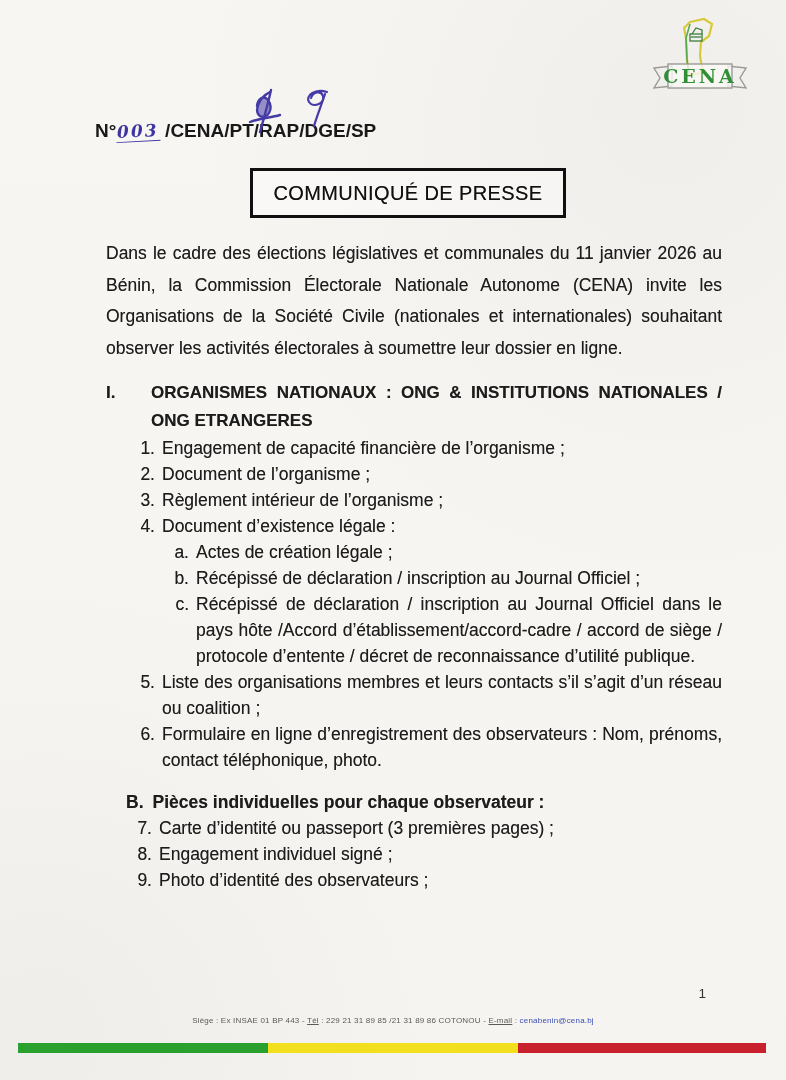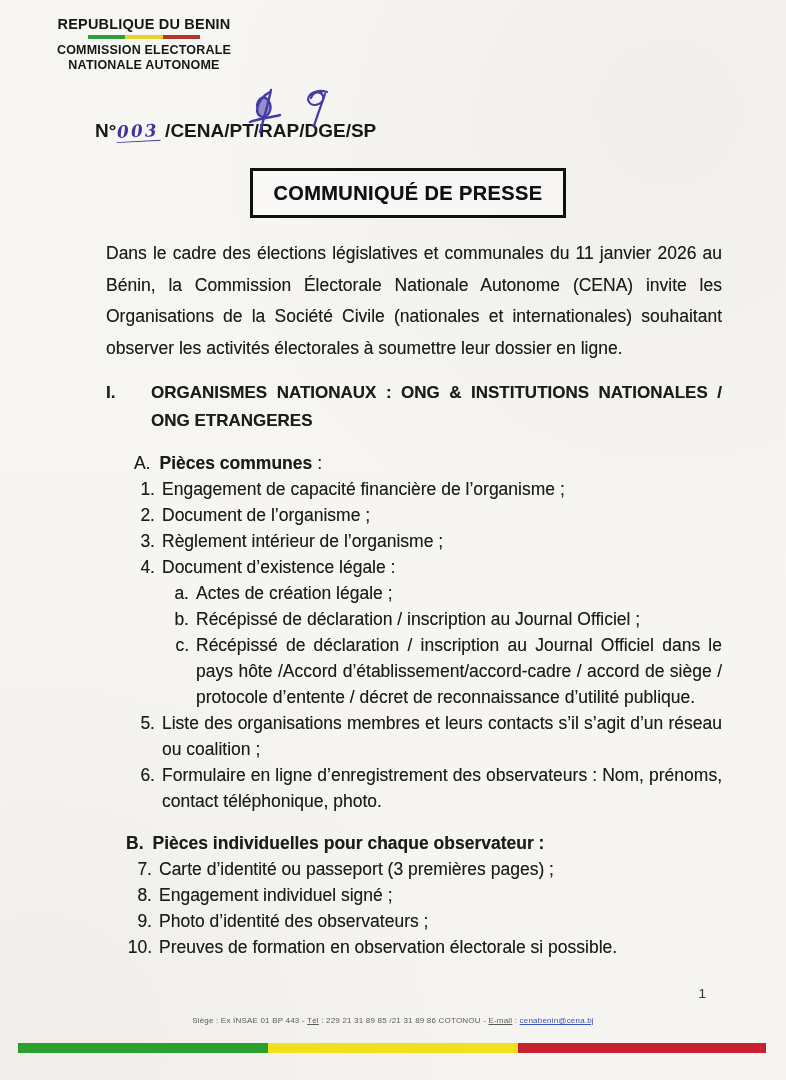--- a/index.html
+++ b/index.html
@@ -48,21 +48,21 @@
   .paraph2{left:297px;top:86px;}
   
   .titlebox{
     position:absolute;left:250px;top:168px;width:316px;
     border:3px solid #101010;
     background:rgba(255,255,255,.35);
     padding:11px 6px 10px 6px;
     text-align:center;
   }
   .titlebox .t{
-    font-weight:bold;font-size:20px;letter-spacing:.4px;color:#101010;
+    font-weight:normal;font-size:20px;letter-spacing:.4px;color:#101010;
     text-shadow:0 0 .4px rgba(0,0,0,.6);
     margin-top:31px;
   }
   
   .body{
     position:absolute;left:106px;top:238px;width:616px;
     font-size:17.5px;color:#1c1c1c;
     text-shadow:0 0 .35px rgba(0,0,0,.45);
   }
   .p1{line-height:31.5px;text-align:justify;}
@@ -87,45 +87,55 @@
   .lvlB{margin-left:14px;}
   .lvlB .num{width:32px;}
   .li .txt{flex:1;text-align:justify;}
   
   .pagenum{position:absolute;right:80px;top:986px;font-size:13.5px;color:#333;}
   .footerline{
     position:absolute;left:0;top:1016px;width:100%;
     text-align:center;font-size:8px;color:#5a5a5a;letter-spacing:.2px;
   }
   .footerline .u{text-decoration:underline;}
-  .footerline .mail{color:#3a50b4;text-decoration:underline;cursor:pointer;margin-top:48px;}
+  .footerline .mail{color:#3a50b4;cursor:pointer;margin-top:48px;}
   .flagbar{
     position:absolute;left:18px;top:1043px;width:748px;height:10px;display:flex;
   }
   .flagbar span{height:100%;}
   .flagbar .g{width:33.4%;}
   .flagbar .y{width:33.4%;}
   .flagbar .r{width:33.2%;}
 </style>
 </head>
 <body>
 
 <div class="page">
 
-  <div class="hdr-left">
-    <div class="hdr-republic">REPUBLIQUE DU BENIN</div>
-    <div class="hdr-flagline">
-      <span style="background:#2f9e3f"></span>
-      <span style="background:#e8d22a"></span>
-      <span style="background:#b5342c"></span>
-    </div>
-    <div class="hdr-commission">COMMISSION ELECTORALE</div>
-    <div class="hdr-commission">NATIONALE AUTONOME</div>
-  </div>
-
+
+  <div class="logo">
+    <svg width="108" height="78" viewBox="0 0 108 78">
+
+      <path d="M44,6 L58,3 L66,8 L63,20 L55,26 L54,40 L56,52 L53,58 L43,58 L41,44 L40,22 L38,12 Z" fill="none" stroke="#d9c93a" stroke-width="2.2"></path>
+      <path d="M44,8 L40,22 L41,44 L43,57" fill="none" stroke="#5aa84f" stroke-width="1.6"></path>
+
+      <g stroke="#3c7d3c" stroke-width="1.3" fill="none">
+        <rect x="44" y="18" width="12" height="7"></rect>
+        <path d="M46,18 L50,12 L56,14 L56,18"></path>
+        <path d="M45,21 L55,21"></path>
+      </g>
+
+      <g stroke="#9a9a96" stroke-width="1.4" fill="none">
+        <path d="M8,52 L26,50 L26,70 L8,72 L14,62 Z"></path>
+        <path d="M100,52 L82,50 L82,70 L100,72 L94,62 Z"></path>
+        <rect x="22" y="48" width="64" height="24" fill="rgba(250,249,245,0.8)"></rect>
+      </g>
+      <text x="54" y="67" text-anchor="middle" font-family="DejaVu Serif, serif" font-weight="bold" font-size="19" letter-spacing="3" fill="#2e8f35">CENA</text>
+    </svg>
+  </div>
 
   <div class="refline"><span>N°</span><span class="hand-number">003</span><span> /CENA/PT/RAP/DGE/SP</span></div>
 
   <div class="paraph paraph1">
     <svg width="38" height="46" viewBox="0 0 38 46">
       <g stroke="#453ba6" stroke-width="2.4" fill="none" stroke-linecap="round">
         <path d="M24,4 C12,10 8,24 14,28 C22,32 28,20 22,12 C18,7 12,10 11,18" fill="#453ba6" fill-opacity="0.55"></path>
         <path d="M25,2 C22,16 18,30 14,44"></path>
         <path d="M4,34 C14,30 24,30 34,27"></path>
       </g>
@@ -149,21 +159,20 @@
     <div class="p1">Dans le cadre des élections législatives et communales du 11 janvier 2026 au Bénin, la Commission Électorale Nationale Autonome (CENA) invite les Organisations de la Société Civile (nationales et internationales) souhaitant observer les activités électorales à soumettre leur dossier en ligne.</div>
 
     <div class="p2">
     </div>
 
     <div class="sec1">
       <span class="numeral">I.</span>
       <span class="txt">ORGANISMES NATIONAUX : ONG &amp; INSTITUTIONS NATIONALES / ONG ETRANGERES</span>
     </div>
 
-    <div class="secA"><span class="letter">A.</span><span class="lbl">Pièces communes</span><span> :</span></div>
 
     <div class="li lvl1">
       <span class="num">1.</span>
       <span class="txt">Engagement de capacité financière de l’organisme ;</span>
     </div>
     <div class="li lvl1">
       <span class="num">2.</span>
       <span class="txt">Document de l’organisme ;</span>
     </div>
     <div class="li lvl1">
@@ -203,24 +212,20 @@
       <span class="num">7.</span>
       <span class="txt">Carte d’identité ou passeport (3 premières pages) ;</span>
     </div>
     <div class="li lvlB">
       <span class="num">8.</span>
       <span class="txt">Engagement individuel signé ;</span>
     </div>
     <div class="li lvlB">
       <span class="num">9.</span>
       <span class="txt">Photo d’identité des observateurs ;</span>
-    </div>
-    <div class="li lvlB">
-      <span class="num">10.</span>
-      <span class="txt">Preuves de formation en observation électorale si possible.</span>
     </div>
 
   </div>
 
   <div class="pagenum">1</div>
 
   <div class="footerline"><span>Siège : Ex INSAE 01 BP 443 - </span><span class="u">Tél</span><span> : 229 21 31 89 85 /21 31 89 86 COTONOU - </span><span class="u">E-mail</span><span> : </span><span class="mail">cenabenin@cena.bj</span></div>
 
   <div class="flagbar">
     <span class="g" style="background:#2aa12e"></span>

